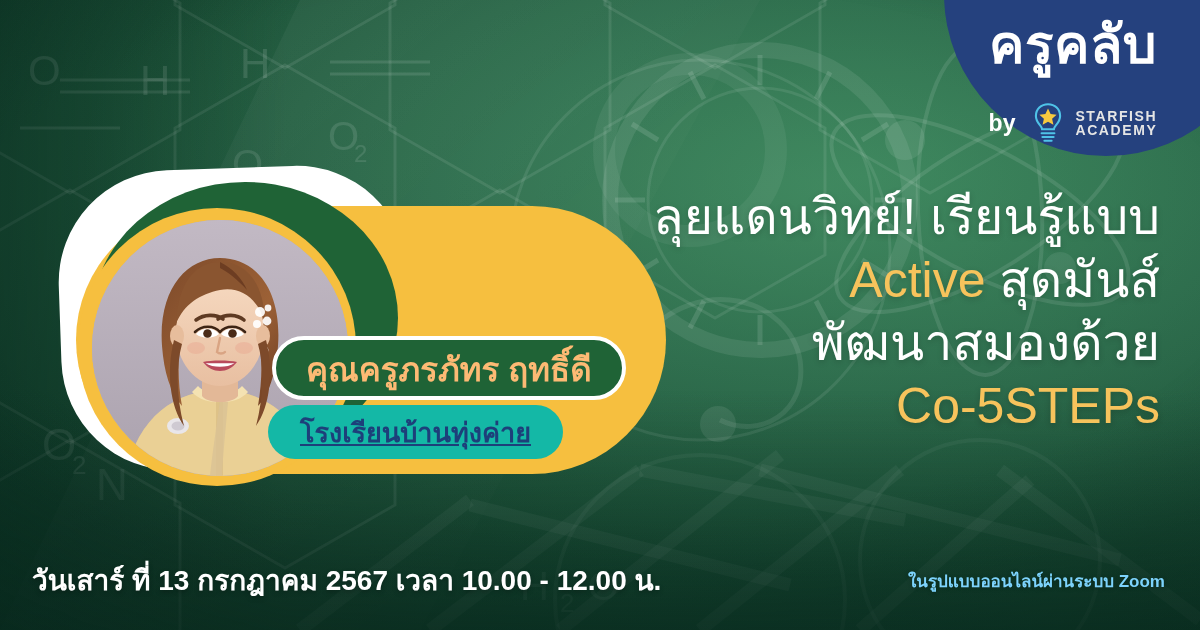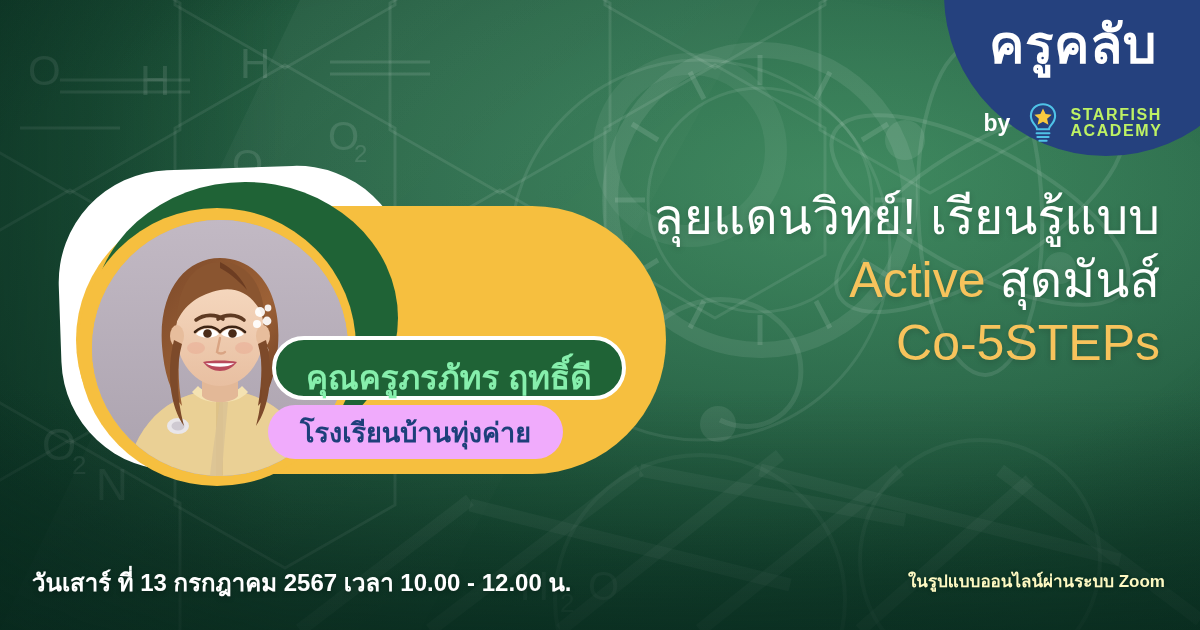--- a/index.html
+++ b/index.html
@@ -55,21 +55,21 @@
     margin-top:10px;
     text-shadow:0 1px 0 rgba(0,0,0,.08);
   }
   .brand-by-row{
     display:flex;align-items:center;gap:13px;margin-top:14px;
   }
   .brand-by{color:#ffffff;font-size:23px;font-weight:600;}
   .sf-logo{display:flex;align-items:center;gap:7px;}
   .sf-text{display:flex;flex-direction:column;line-height:1.02;}
   .sf-text span{
-    color:#bef264;font-size:16px;font-weight:bold;letter-spacing:1.6px;
+    color:#e5e5e5;font-size:14px;font-weight:bold;letter-spacing:1.6px;
   }
 
   
   .photo-cluster{position:absolute;left:52px;top:160px;width:620px;height:330px;}
   .blob-white{
     position:absolute;left:8px;top:8px;width:350px;height:300px;
     background:#ffffff;border-radius:112px 112px 112px 112px;
     transform:rotate(-2deg);
   }
   .blob-green{
@@ -86,60 +86,61 @@
   }
   .photo-circle{
     position:absolute;left:40px;top:60px;width:256px;height:256px;
     border-radius:50%;overflow:hidden;background:#b5aeb6;
   }
   .photo-circle svg{display:block;width:256px;height:256px;}
 
   
   .pill-name{
     position:absolute;left:272px;top:336px;
-    height:64px;padding:11px 30px;
-    display:flex;align-items:flex-start;
+    height:64px;padding:0 30px;
+    display:flex;align-items:flex-end;
     background:#1f6336;
     border:4px solid #ffffff;
     border-radius:999px;
-    color:#86efac;font-size:33px;font-weight:bold;white-space:nowrap;
+    color:#fdba74;font-size:33px;font-weight:bold;white-space:nowrap;
     z-index:6;
   }
   .pill-school{
     position:absolute;left:268px;top:405px;
     height:54px;padding:0 32px;
     display:flex;align-items:center;
-    background:#f0abfc;border-radius:999px;
+    background:#14b8a6;border-radius:999px;
     color:#1d3f7a;font-size:27px;font-weight:bold;white-space:nowrap;
     z-index:5;
+    text-decoration:underline;
   }
 
   
   .headline{
     position:absolute;right:40px;top:186px;width:730px;
     text-align:right;color:#ffffff;
     font-size:50px;font-weight:normal;line-height:1.26;
     text-shadow:0 2px 6px rgba(0,0,0,.18);
   }
   .headline .accent{color:#f7c35c;text-align:right;}
   .hl-line{white-space:nowrap;}
 
   
   .bottombar{
     position:absolute;left:0;right:0;bottom:0;height:96px;
     display:flex;align-items:center;
   }
   .date-text{
     position:absolute;left:32px;bottom:28px;
-    color:#ffffff;font-size:24px;font-weight:bold;white-space:nowrap;
+    color:#ffffff;font-size:28px;font-weight:bold;white-space:nowrap;
     text-shadow:0 2px 5px rgba(0,0,0,.28);
   }
   .zoom-note{
     position:absolute;left:908px;bottom:36px;
-    color:#fef9c3;font-size:17px;font-weight:bold;white-space:nowrap;
+    color:#7dd3fc;font-size:17px;font-weight:bold;white-space:nowrap;
     text-shadow:0 1px 4px rgba(0,0,0,.3);
   }
 </style>
 </head>
 <body>
 
 <div class="stage">
 
   <div class="bg-base"></div>
 
@@ -373,20 +374,21 @@
   <div class="pill-school">
     <span>โรงเรียนบ้านทุ่งค่าย</span>
   </div>
   <div class="pill-name">
     <span>คุณครูภรภัทร ฤทธิ์ดี</span>
   </div>
 
   <div class="headline">
     <div class="hl-line">ลุยแดนวิทย์! เรียนรู้แบบ</div>
     <div class="hl-line"><span class="accent">Active</span><span> สุดมันส์</span></div>
+    <div class="hl-line">พัฒนาสมองด้วย</div>
     <div class="hl-line accent">Co-5STEPs</div>
   </div>
 
   <div class="bottombar"></div>
   <div class="date-text">วันเสาร์ ที่ 13 กรกฎาคม 2567 เวลา 10.00 - 12.00 น.</div>
   <div class="zoom-note">ในรูปแบบออนไลน์ผ่านระบบ Zoom</div>
 
 </div>
 
 </body></html>

